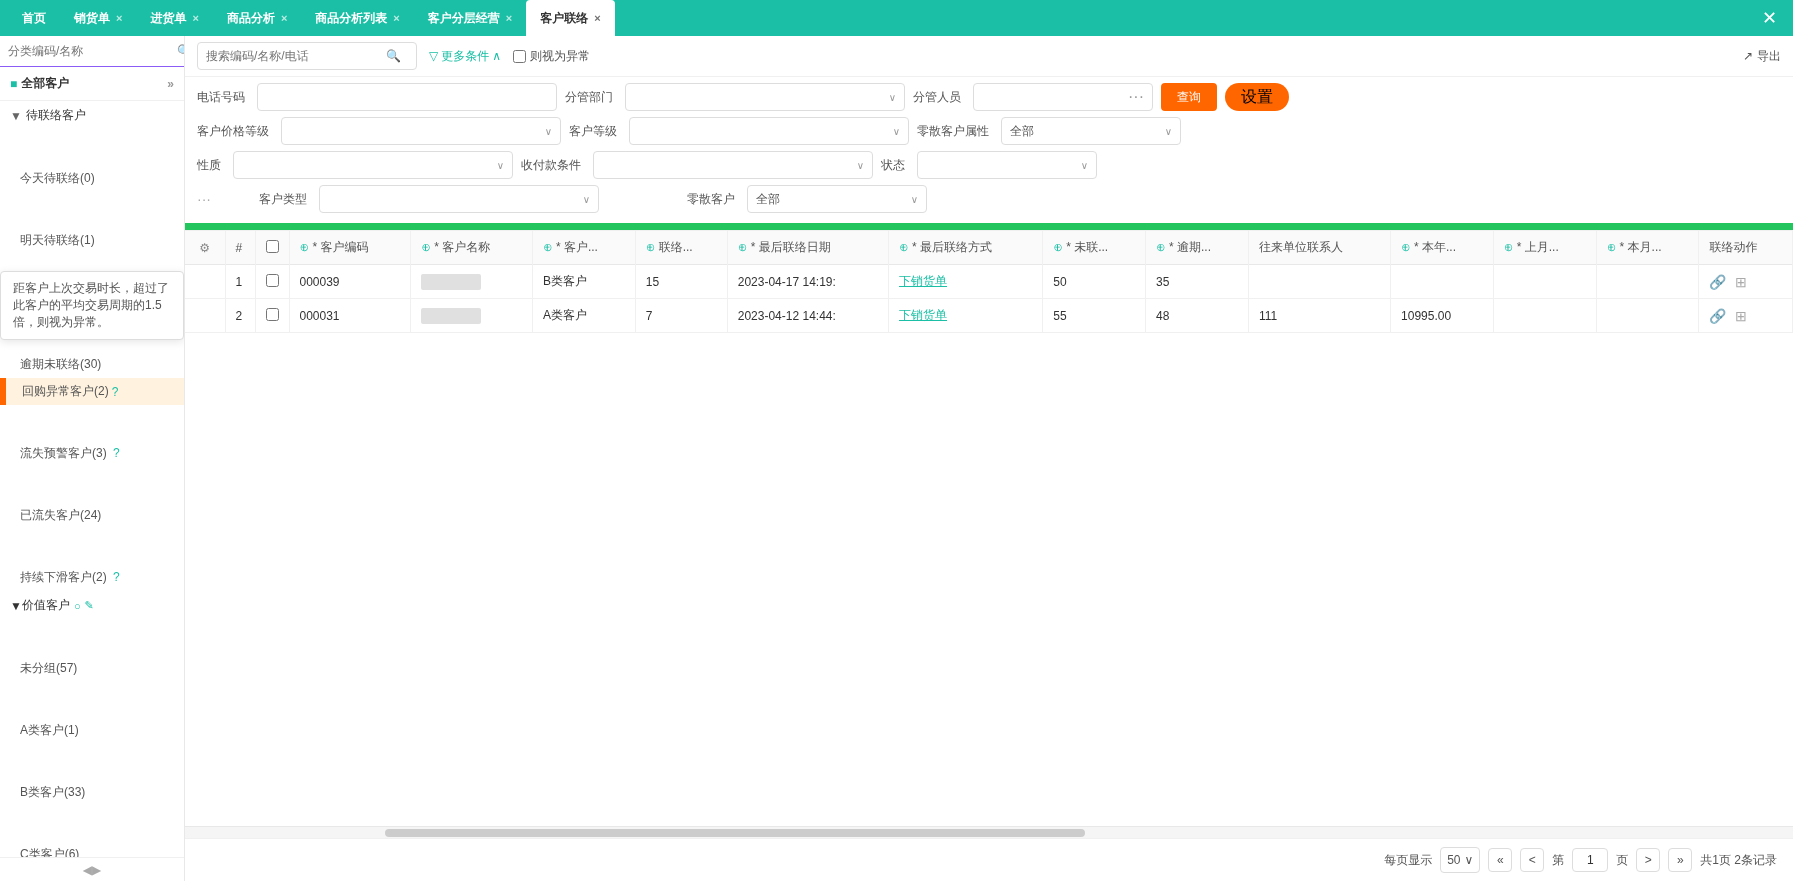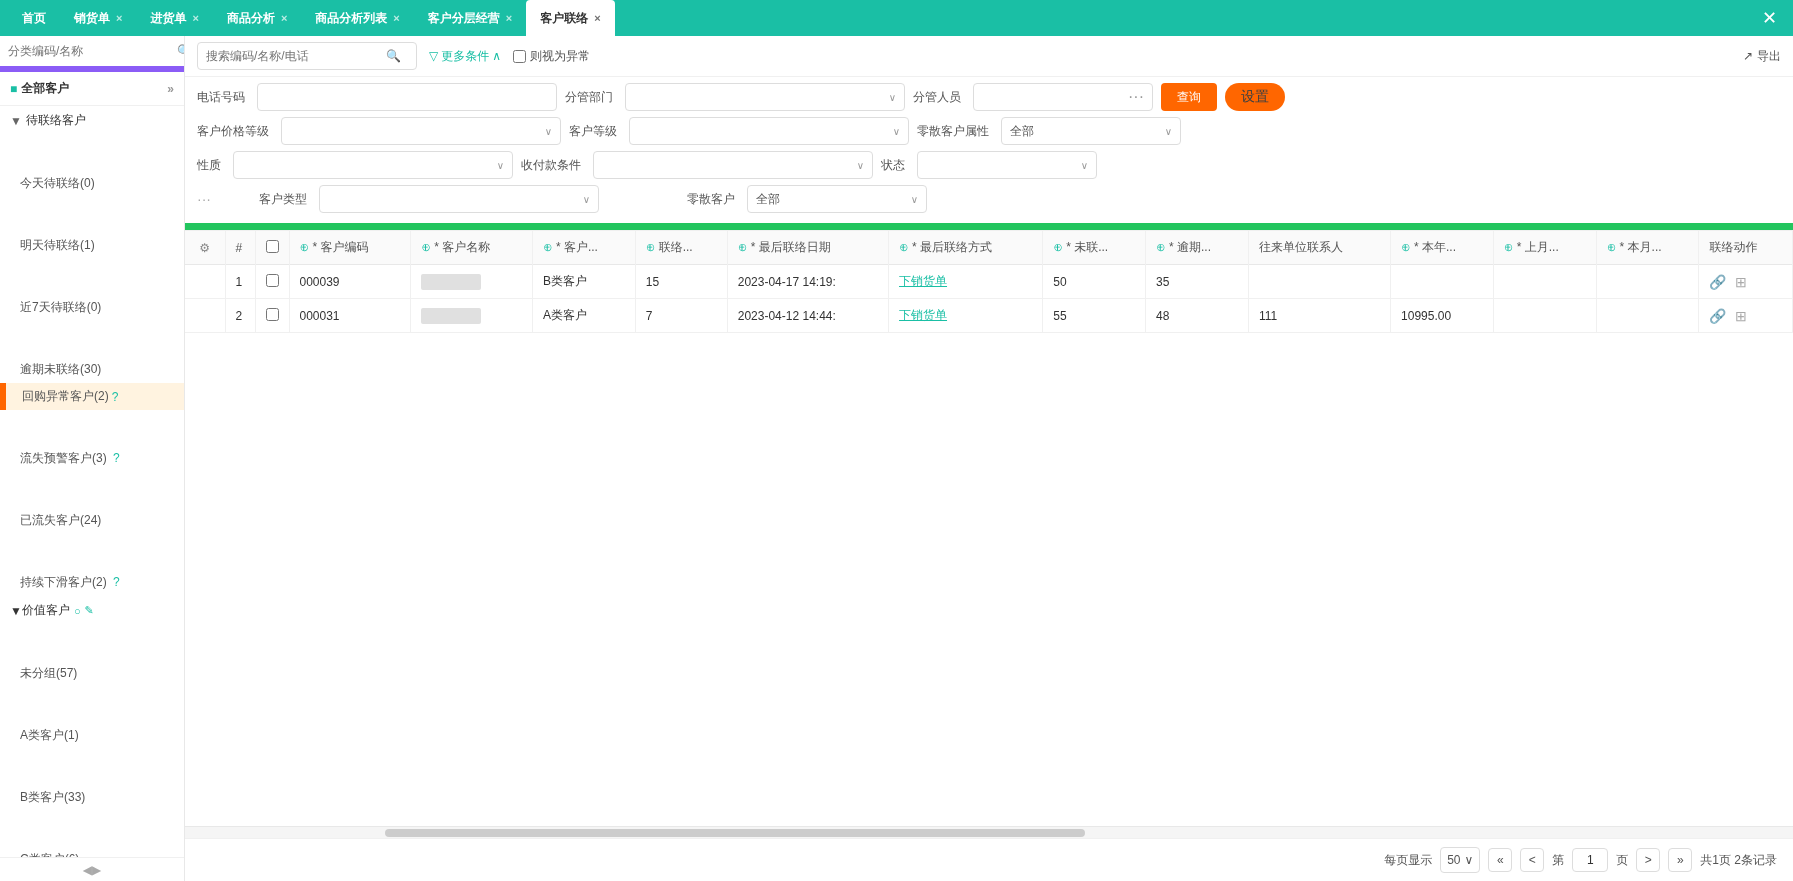--- a/index.html
+++ b/index.html
@@ -55,21 +55,21 @@
       background: white;
       border-right: 1px solid #e8e8e8;
       display: flex;
       flex-direction: column;
       overflow-y: auto;
     }
     .sidebar-search {
       padding: 8px;
       display: flex;
       align-items: center;
-      border-bottom: 6px solid #8b5cf6;
+      border-bottom: 1px solid #8b5cf6;
       gap: 14px;
     }
     .sidebar-search input {
       border: none;
       outline: none;
       flex: 1;
       font-size: 12px;
       color: #999;
     }
     .sidebar-section-header {
@@ -248,27 +248,27 @@
       color: white;
       border: none;
       border-radius: 4px;
       padding: 0 16px;
       height: 28px;
       cursor: pointer;
       font-size: 12px;
     }
     .settings-btn {
       background: #f60;
-      color: #404040;
+      color: #000000;
       border: none;
       border-radius: 14px;
       padding: 0 16px;
       height: 28px;
       cursor: pointer;
-      font-size: 14px;
+      font-size: 16px;
     }
     .filter-select {
       display: flex;
       align-items: center;
       border: 1px solid #ddd;
       border-radius: 4px;
       padding: 0 8px;
       height: 28px;
       min-width: 120px;
       background: white;
@@ -517,20 +517,23 @@
     <div class="sidebar-item">
       <span>A类客户(1)</span>
     </div>
     <div class="sidebar-item">
       <span>B类客户(33)</span>
     </div>
     <div class="sidebar-item">
       <span>C类客户(6)</span>
     </div>
 
+    <div class="tooltip-box">
+      <span>距客户上次交易时长，超过了此客户的平均交易周期的1.5倍，则视为异常。</span>
+    </div>
 
     <div style="position:absolute;bottom:0;left:0;right:0;background:white;border-top:1px solid #f0f0f0;height:24px;display:flex;align-items:center;justify-content:center;">
       <span style="cursor:pointer;color:#aaa;">◀</span>
       <span style="cursor:pointer;color:#aaa;">▶</span>
     </div>
   </div>
 
   <div class="content-area">
 
     <div class="filter-bar">

